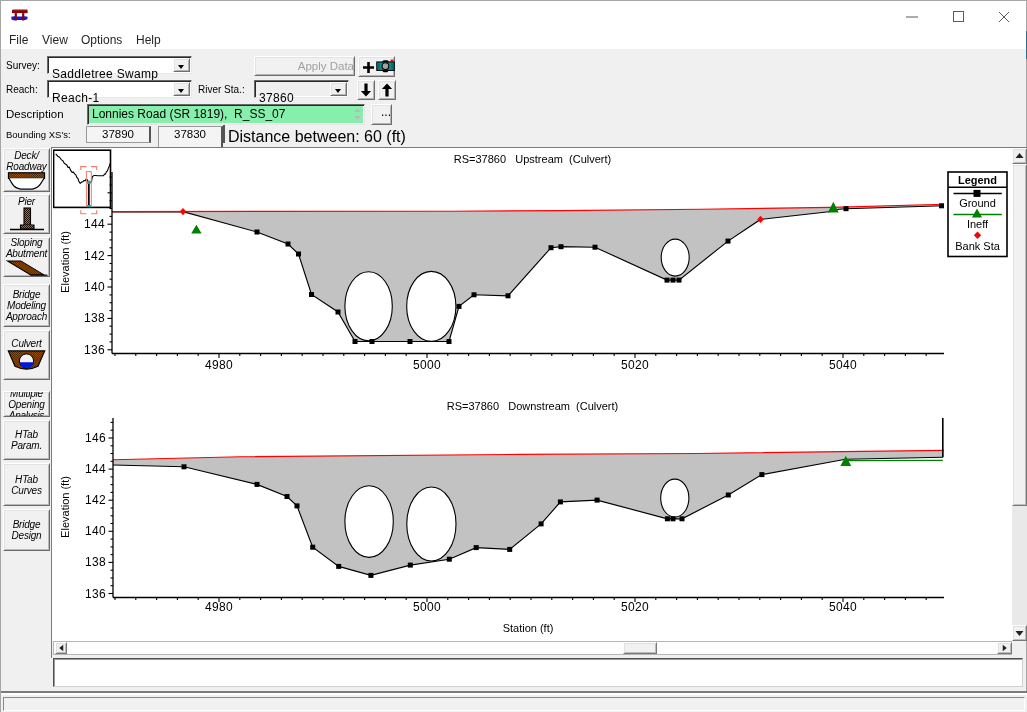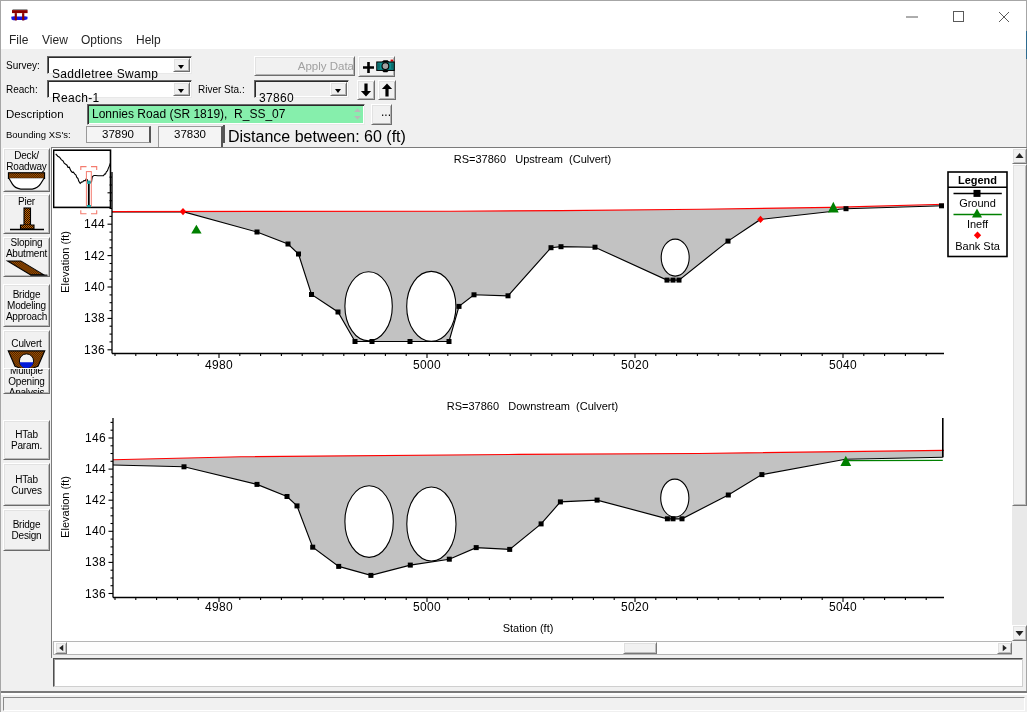--- a/index.html
+++ b/index.html
@@ -13,21 +13,21 @@
 .lbl { position:absolute; font-size:10px; color:#000; }
 .lbl2 { position:absolute; font-size:11px; color:#000; }
 .lbl3 { position:absolute; font-size:11.5px; color:#000; }
 .combo { position:absolute; background:#fff; border:1px solid; border-color:#686868 #e8e8e8 #e8e8e8 #686868; box-shadow:inset 1px 1px 0 #2a2a2a, inset -1px -1px 0 #fff; }
 .combo .tx { position:absolute; left:4px; top:1.5px; font-size:12px; letter-spacing:0.3px; white-space:pre;margin-top:8px; }
 .cbtn { position:absolute; right:1px; top:1px; bottom:1px; width:17px; background:#f0f0f0; border:1px solid; border-color:#fff #6e6e6e #6e6e6e #fff; box-shadow:inset 1px 1px 0 #e2e2e2, inset -1px -1px 0 #b4b4b4; }
 .cbtn i { position:absolute; left:4px; top:6px; width:0; height:0; border:3.5px solid transparent; border-top:4.5px solid #000; }
 .btn { position:absolute; background:#f1f1f1; border:1px solid; border-color:#fff #6e6e6e #6e6e6e #fff; box-shadow:inset 1px 1px 0 #e2e2e2, inset -1px -1px 0 #b4b4b4; text-align:right; font-size:12px; }
 .inpt { position:absolute; background:#86efac; border:1px solid; border-color:#686868 #e8e8e8 #e8e8e8 #686868; box-shadow:inset 1px 1px 0 #2a2a2a, inset -1px -1px 0 #fff; font-size:12px; white-space:pre; }
 .flatbox { position:absolute; background:#f4f4f4; border:1px solid #999; border-right:2px solid #555; text-align:center; font-size:11.5px; }
-#sidebar { left:0; top:146px; width:50px; height:544px; background:#f0f0f0; }
+#sidebar { left:0; top:146px; width:50px; height:544px; background:#f0f0f0;font-style:italic; }
 .sbb { position:absolute; left:2px; width:47px; background:#f1f1f1; border:1px solid; border-color:#fff #6a6a6a #6a6a6a #fff; box-shadow:inset 1px 1px 0 #e2e2e2, inset -1px -1px 0 #b9b9b9; text-align:center; overflow:hidden; display:flex; flex-direction:column; align-items:center; justify-content:center; }
 .sbt { font-size:10px; line-height:11px; letter-spacing:-0.2px; color:#000; }
 .sbi { line-height:0; margin-top:0px; }
 #plot { left:50px; top:146px; width:977px; height:494px; background:#fff; border-top:1px solid #7b7b7b; border-left:1px solid #7b7b7b; }
 #plotsvg { position:absolute; left:1px; top:0px; }
 .tk { font-size:12px; letter-spacing:0.3px; fill:#000; font-family:"Liberation Sans",sans-serif; }
 .lg { font-size:11px; fill:#000; font-family:"Liberation Sans",sans-serif; }
 .ct { font-size:11px; fill:#000; font-family:"Liberation Sans",sans-serif; }
 #vsb { left:1011px; top:147px; width:15px; height:493px; background:#e9e9e9; }
 #hsb { left:52px; top:640px; width:959px; height:14px; background:#fdfdfd; border:1px solid #b5b5b5; }
@@ -150,21 +150,21 @@
         <div class="sbt">Bridge<br>Modeling<br>Approach</div>
       </div>
 <div class="sbb" style="top:183px;height:50px">
         <div class="sbt">Culvert</div>
         <div class="sbi"><svg width="43" height="23" viewBox="0 0 44 24">
             <path d="M3 2 L41 2 L34 18 Q22 24 10 18 Z" fill="url(#dth)" stroke="#000" stroke-width="1.2"></path>
             <circle cx="22" cy="12.5" r="7.4" fill="#f4f4f4" stroke="#000" stroke-width="1"></circle>
             <path d="M14.8 13.8 a7.3 7.3 0 0 0 14.4 0 Z" fill="#0018d8"></path>
           </svg></div>
       </div>
-<div class="sbb" style="top:221px;height:26px">
+<div class="sbb" style="top:244px;height:26px">
         <div class="sbt">Multiple<br>Opening<br>Analysis</div>
       </div>
 <div class="sbb" style="top:273px;height:40px">
         <div class="sbt">HTab<br>Param.</div>
       </div>
 <div class="sbb" style="top:316px;height:43px">
         <div class="sbt">HTab<br>Curves</div>
       </div>
 <div class="sbb" style="top:362px;height:42px">
         <div class="sbt">Bridge<br>Design</div>

